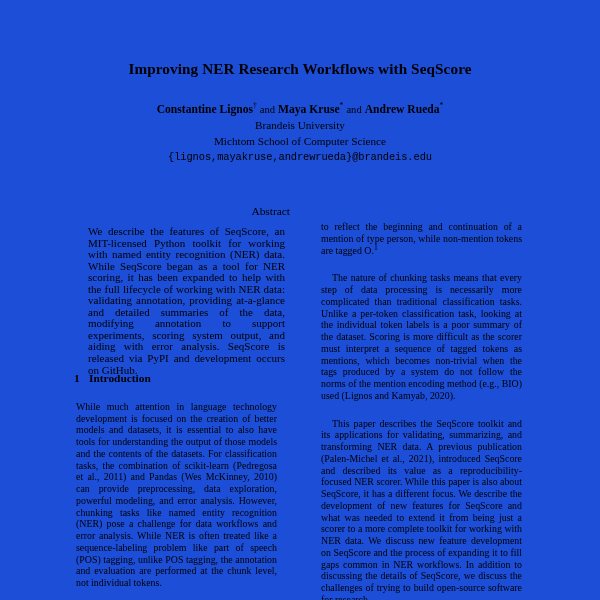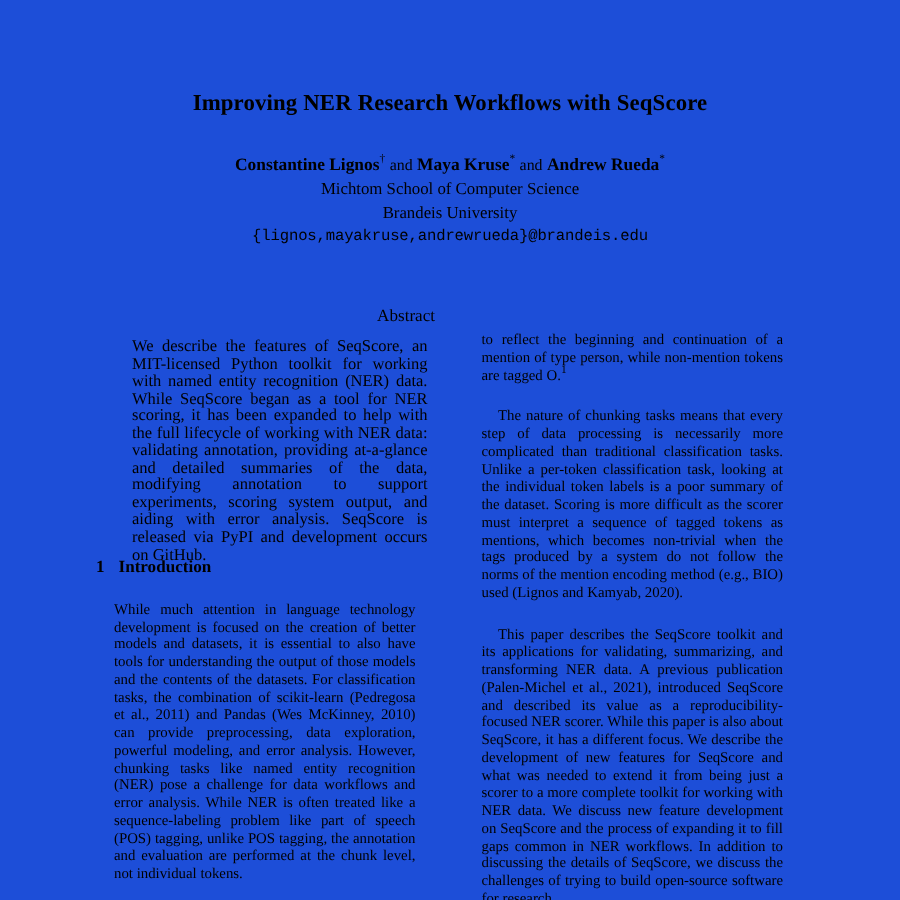--- a/index.html
+++ b/index.html
@@ -103,21 +103,21 @@
   }
   .col-right {
     top: 205px;
     left: 305px;
     height: 395px;
     overflow: hidden;
   }
   .sec-head {
     font-size: 11.4px;
     font-weight: bold;
-    margin: 0 0 7px 4px;
+    margin: 0 0 7px 14px;
     text-align: left;
   }
   .sec-num {
     display: inline-block;
     min-width: 15px;
   }
   p.para {
     margin: 16px;
     text-indent: 0;
   }
@@ -129,22 +129,22 @@
 <body>
 
 <div class="page">
 
   <div class="title">Improving NER Research Workflows with SeqScore</div>
 
   <div class="authors-block">
     <div class="author-line">
       <span class="author-name">Constantine Lignos</span><sup class="mark">†</sup><span class="author-sep">and</span><span class="author-name">Maya Kruse</span><sup class="mark">*</sup><span class="author-sep">and</span><span class="author-name">Andrew Rueda</span><sup class="mark">*</sup>
     </div>
+    <div class="affil">Brandeis University</div>
     <div class="affil">Michtom School of Computer Science</div>
-    <div class="affil">Brandeis University</div>
     <div class="email">{lignos,mayakruse,andrewrueda}@brandeis.edu</div>
   </div>
 
   <div class="abstract-head">Abstract</div>
   <div class="abstract-body">We describe the features of SeqScore, an MIT-licensed Python toolkit for working with named entity recognition (NER) data. While SeqScore began as a tool for NER scoring, it has been expanded to help with the full lifecycle of working with NER data: validating annotation, providing at-a-glance and detailed summaries of the data, modifying annotation to support experiments, scoring system output, and aiding with error analysis. SeqScore is released via PyPI and development occurs on GitHub.</div>
 
   <div class="col col-left">
     <div class="sec-head">
       <span class="sec-num">1</span><span>Introduction</span>
     </div>

